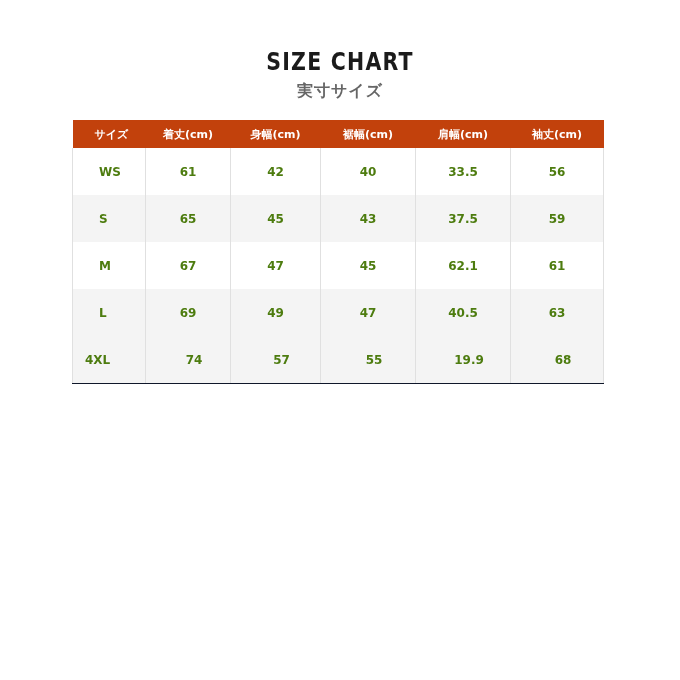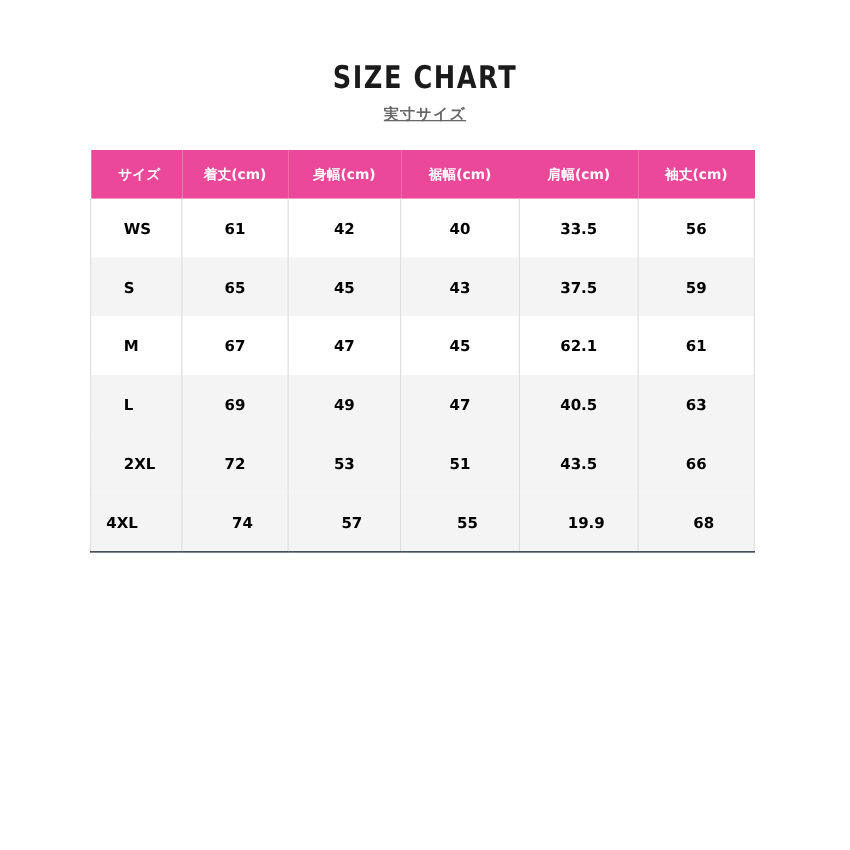--- a/index.html
+++ b/index.html
@@ -29,55 +29,54 @@
     transform: scaleX(0.82);
     transform-origin: center;
     line-height: 36px;
   }
   .subtitle {
     position: absolute;
     top: 83px;
     left: 0;
     width: 680px;
     text-align: center;
-    font-size: 12px;
+    font-size: 16px;
     font-weight: bold;
     color: #666666;
     letter-spacing: 1px;
     line-height: 16px;
-    text-decoration: underline;
   }
   table.size-table {
     position: absolute;
     top: 120px;
     left: 72px;
     width: 531px;
     border-collapse: collapse;
     table-layout: fixed;
   }
   table.size-table th {
-    background: #ec4899;
+    background: #c2410c;
     color: #ffffff;
     font-size: 11px;
     font-weight: bold;
-    height: 39px;
+    height: 28px;
     padding: 0;
     text-align: center;
     border: none;
   }
   table.size-table th:first-child {
     text-align: left;
     padding-left: 22px;
   }
   table.size-table td {
     height: 47px;
     padding: 0;
     font-size: 12px;
     font-weight: bold;
-    color: #000000;
+    color: #4d7c0f;
     text-align: center;
     border-left: 1px solid #e0e0e0;
     border-right: 1px solid #e0e0e0;
   }
   table.size-table td:first-child {
     text-align: left;
     padding-left: 26px;
   }
   table.size-table tr.odd td { background: #ffffff; }
   table.size-table tr.even td { background: #f4f4f4; }
@@ -135,28 +134,20 @@
     </tr>
     <tr class="even">
       <td>L</td>
       <td>69</td>
       <td>49</td>
       <td>47</td>
       <td>40.5</td>
       <td>63</td>
     </tr>
     <tr class="even">
-      <td>2XL</td>
-      <td>72</td>
-      <td>53</td>
-      <td>51</td>
-      <td>43.5</td>
-      <td>66</td>
-    </tr>
-    <tr class="even">
       <td>4XL</td>
       <td>74</td>
       <td>57</td>
       <td>55</td>
       <td>19.9</td>
       <td>68</td>
     </tr>
   </tbody>
 </table>
 

